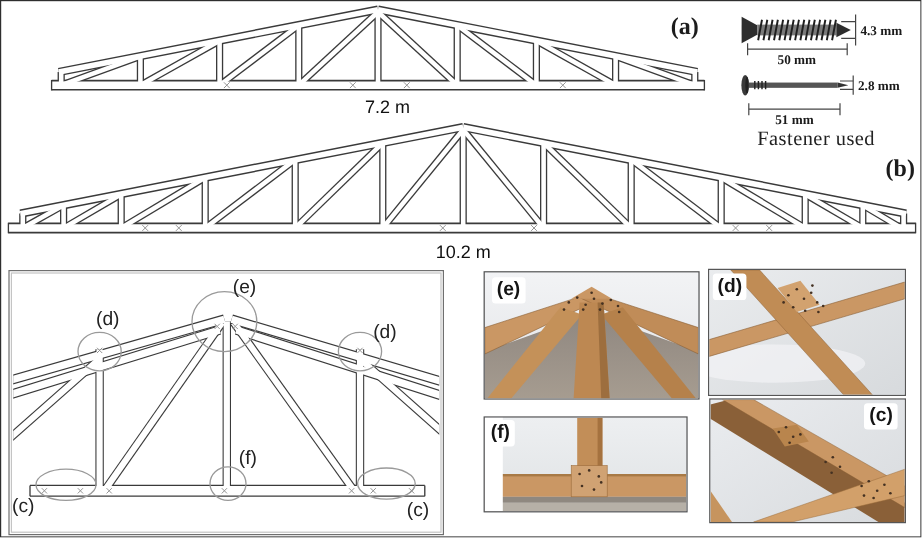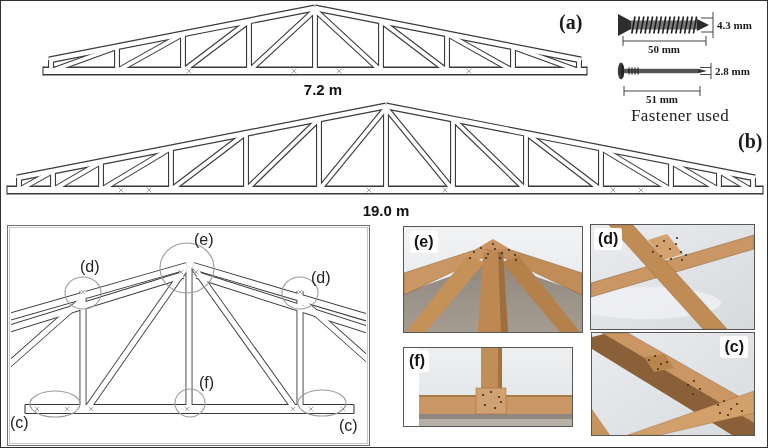--- a/index.html
+++ b/index.html
@@ -1,20 +1,20 @@
 <!DOCTYPE html>
 <html style="--wood: #ca9764; --wood-dark: #9a6b3a;"><head>
 <meta charset="utf-8">
 <style>
   html,body{margin:0;padding:0;background:#fff;}
   #figure{position:relative;width:768px;height:448px;background:#fff;border:1px solid #2e2e2e;
           box-sizing:border-box;overflow:hidden;font-family:"Liberation Sans",sans-serif;}
   .abs{position:absolute;}
   .caption-letter{font-family:"Liberation Serif",serif;font-weight:600;font-size:20px;color:#1c1c1c;}
-  .span-label{font-family:"Liberation Sans",sans-serif;font-weight:700;font-size:15px;color:#111;text-align:center;}
+  .span-label{font-family:"Liberation Sans",sans-serif;font-weight:400;font-size:15px;color:#111;text-align:center;}
   .fastener-title{font-family:"Liberation Serif",serif;font-size:17px;color:#222;letter-spacing:.4px;}
   .dim-label{font-family:"Liberation Serif",serif;font-weight:700;font-size:11px;fill:#1b1b1b;}
   #detail-panel{left:6px;top:224px;width:361px;height:219px;border:1px solid #6f6f6f;background:#fff;}
   #detail-inner{position:absolute;inset:1px;border:1px solid #c4c4c4;}
   .detail-label{position:absolute;font-family:"Liberation Sans",sans-serif;font-size:16px;font-weight:400;color:#222;line-height:17px;}
   .photo{position:absolute;border:1px solid #565656;box-sizing:content-box;overflow:hidden;background:#dfe2e5;}
   .photo svg{display:block;}
   .photo-label{position:absolute;background:#fff;border-radius:3px;padding:0 4px;
                font-family:"Liberation Sans",sans-serif;font-weight:700;font-size:16px;color:#141414;line-height:22px;}
   svg text{user-select:none;}
@@ -161,21 +161,21 @@
         <line x1="365.6" y1="94.4" x2="370.4" y2="89.6"></line>
         <line x1="441.6" y1="89.6" x2="446.4" y2="94.4"></line>
         <line x1="441.6" y1="94.4" x2="446.4" y2="89.6"></line>
         <line x1="609.6" y1="89.6" x2="614.4" y2="94.4"></line>
         <line x1="609.6" y1="94.4" x2="614.4" y2="89.6"></line>
         <line x1="637.6" y1="89.6" x2="642.4" y2="94.4"></line>
         <line x1="637.6" y1="94.4" x2="642.4" y2="89.6"></line>
       </g>
     </svg>
   <span class="abs caption-letter" style="left:737px;top:129px;">(b)</span>
-  <span class="abs span-label" style="left:345px;top:201px;width:80px;">19.0 m</span>
+  <span class="abs span-label" style="left:345px;top:201px;width:80px;">10.2 m</span>
 
   <svg class="abs" style="left:604px;top:4px;" width="164" height="102" viewBox="0 0 164 102">
     <g>
       <polygon points="13,9 26,16 26,24 13,31" fill="#2d2d2d"></polygon>
       <rect x="26" y="15.5" width="66" height="9" fill="#7a7a7a"></rect>
       <g id="screw-threads" stroke="#1f1f1f" stroke-width="1.6">
           <line x1="30" y1="11.5" x2="26.8" y2="28.5"></line>
           <line x1="34.4" y1="11.5" x2="31.2" y2="28.5"></line>
           <line x1="38.8" y1="11.5" x2="35.599999999999994" y2="28.5"></line>
           <line x1="43.199999999999996" y1="11.5" x2="39.99999999999999" y2="28.5"></line>

